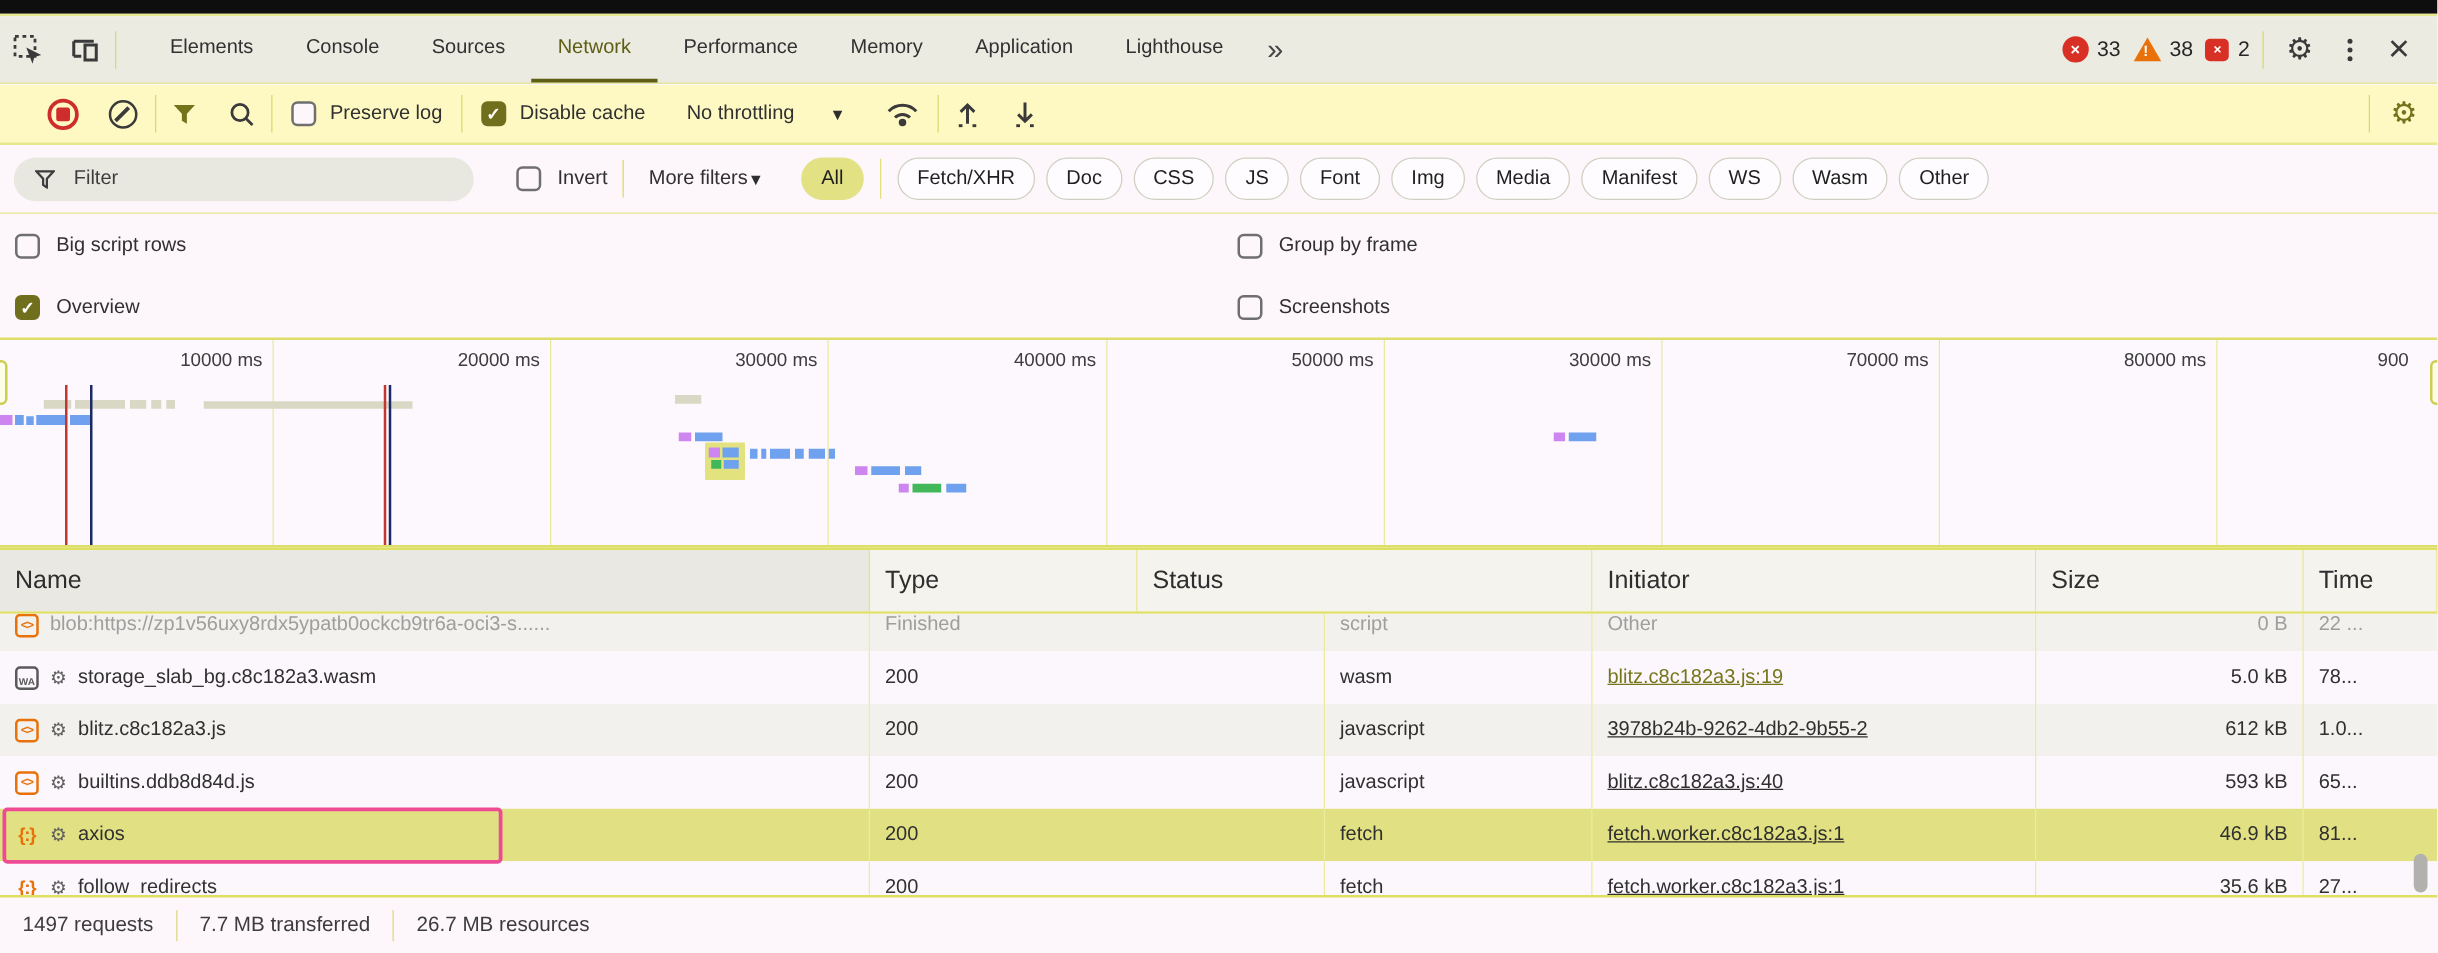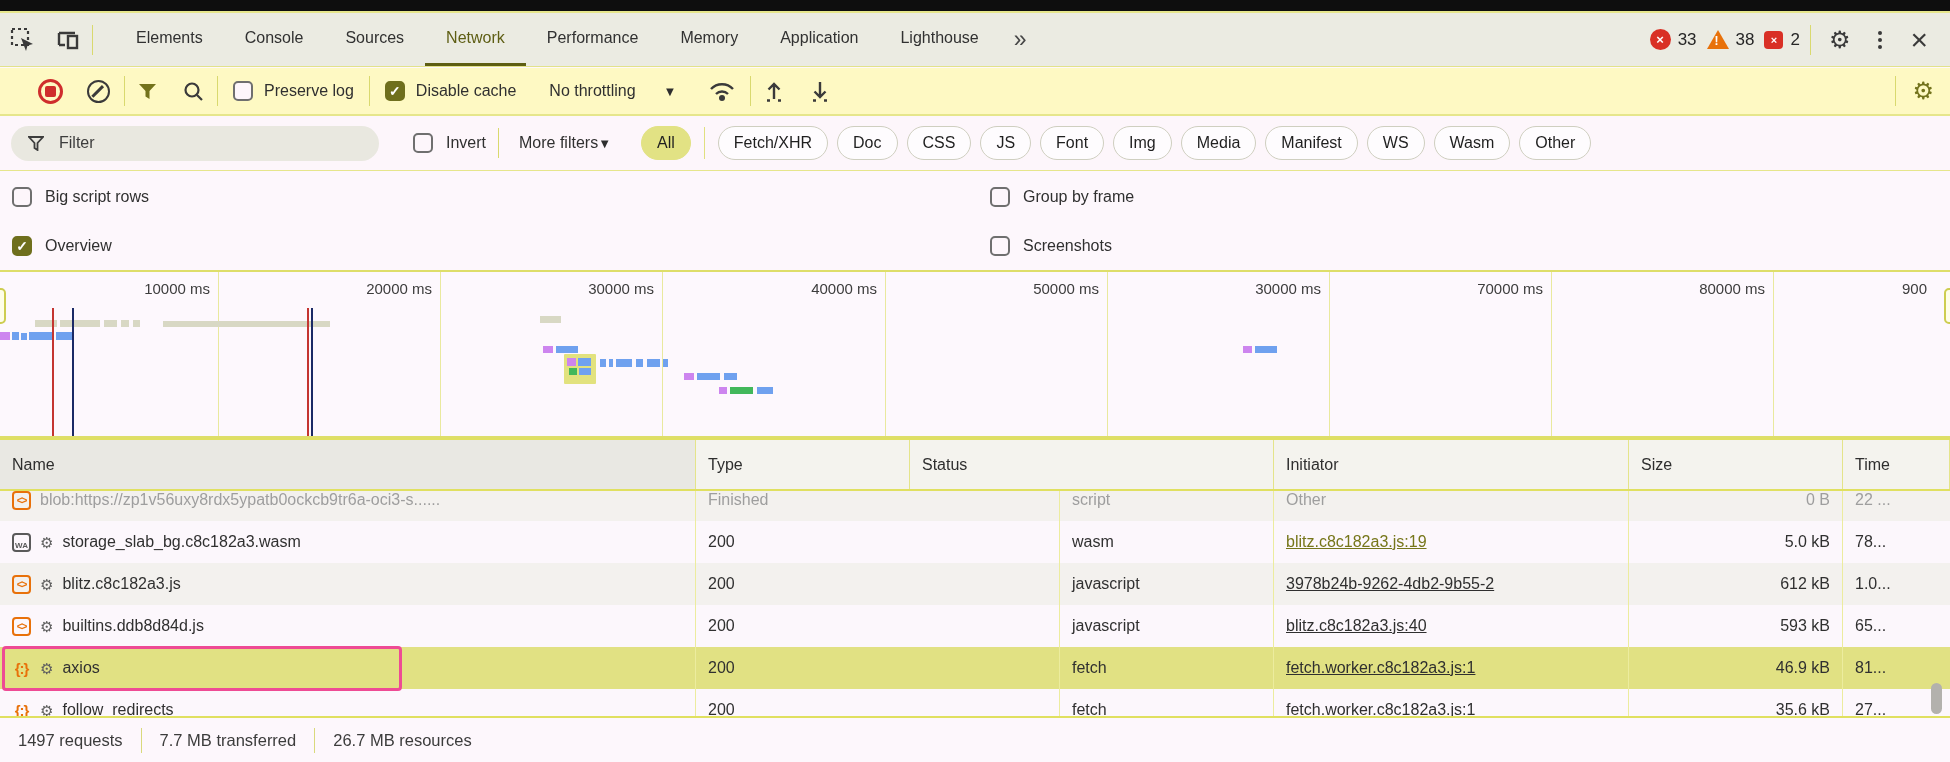--- a/index.html
+++ b/index.html
@@ -83,21 +83,21 @@
   .gridline { position:absolute; top:0; bottom:0; width:1px; background:#e9e99e; }
   .ruler-label { position:absolute; top:8px; font-size:15px; color:#3d3d3d; }
   .evline { position:absolute; top:36px; bottom:0; width:2px; }
   .bar { position:absolute; }
   #hl-box { position:absolute; background:#e2e27e; border-radius:1px; }
   .ov-handle { position:absolute; top:16px; width:12px; height:36px; background:#fefee8;
     border:2px solid #cdcd50; border-radius:5px; }
 
   
   #grid-header { left:0; top:438px; width:1950px; height:53px; border-top:2px solid #e0e060;
-    border-bottom:2px solid #e0e060; display:flex; font-size:16px; color:#2e2e2e; }
+    border-bottom:2px solid #e0e060; display:flex; font-size:20px; color:#2e2e2e; }
   .hcell { display:flex; align-items:center; padding-left:12px; background:#f4f3ee;
     border-right:1px solid #e4e48a; }
   .hcell.first { background:#e9e8e3; }
   #rows-viewport { left:0; top:491px; width:1950px; height:225px; overflow:hidden; }
   #rows { position:absolute; left:0; top:-12px; width:1950px; }
   .row { display:flex; height:42px; font-size:16px; background:#fcf7fc; }
   .row.alt { background:#f3f1ee; }
   .row.highlighted { background:#e1e183; }
   .cell { display:flex; align-items:center; padding-left:12px; border-right:1px solid #ecec9e;
     overflow:hidden; white-space:nowrap; }

